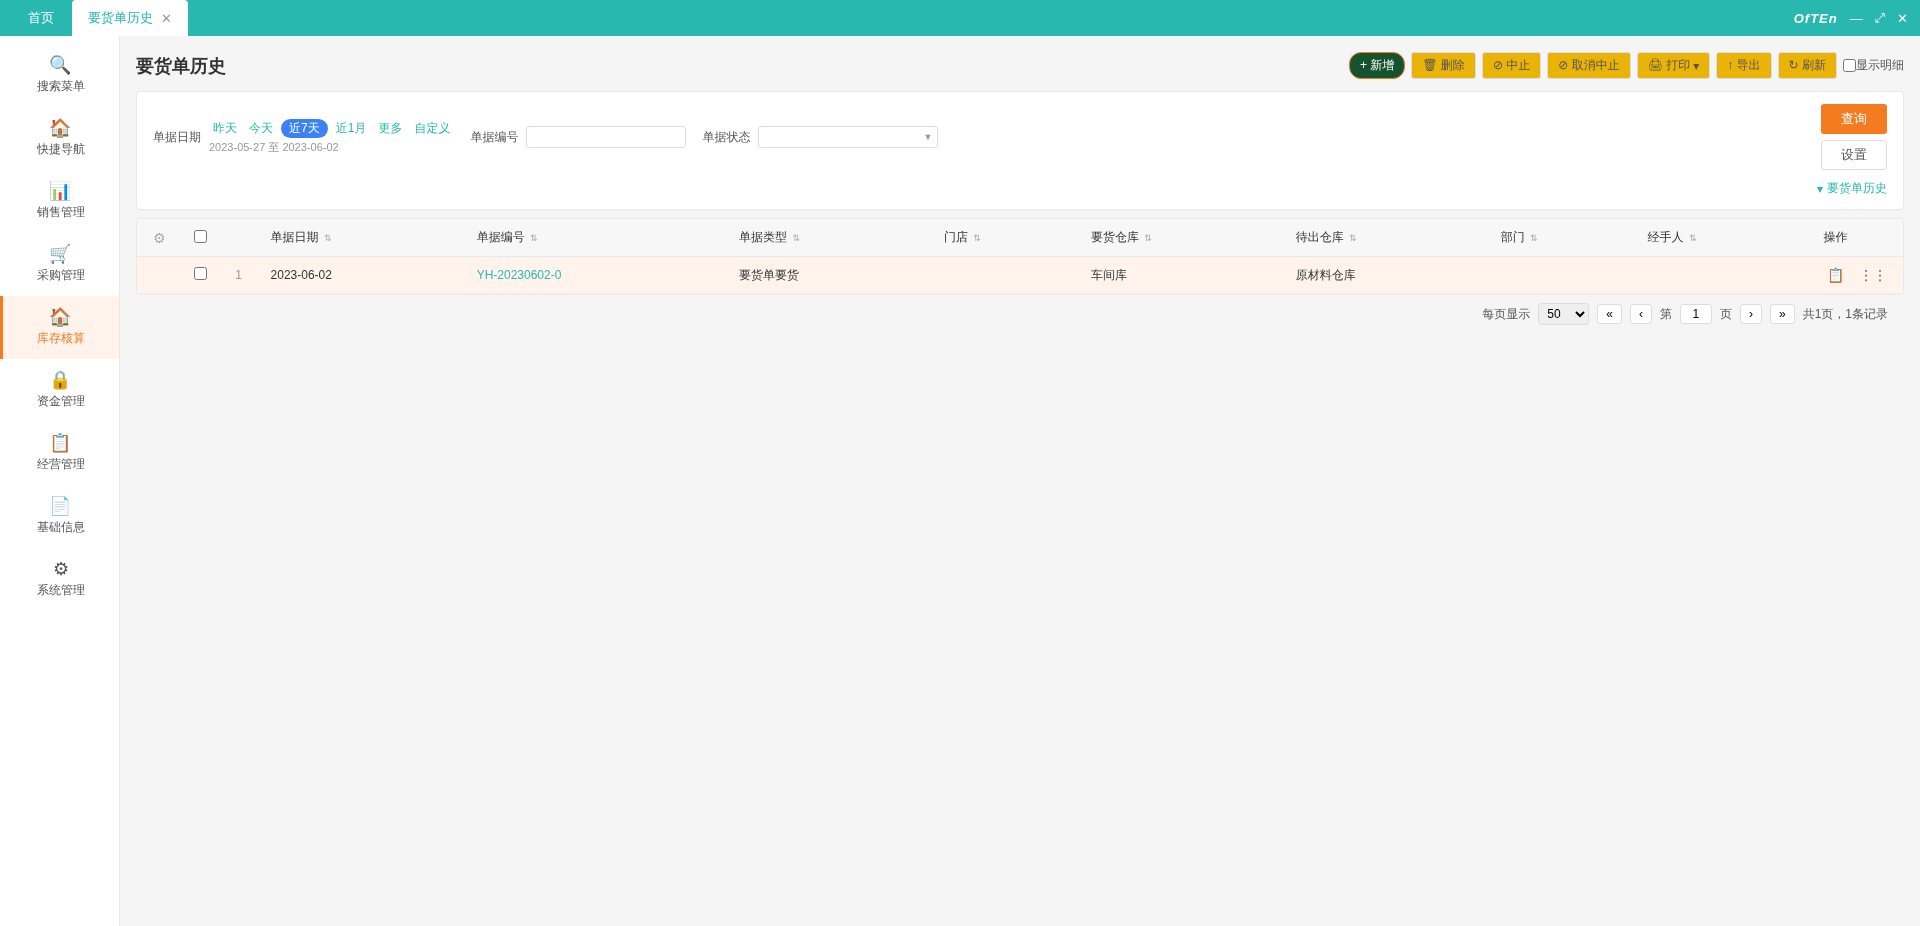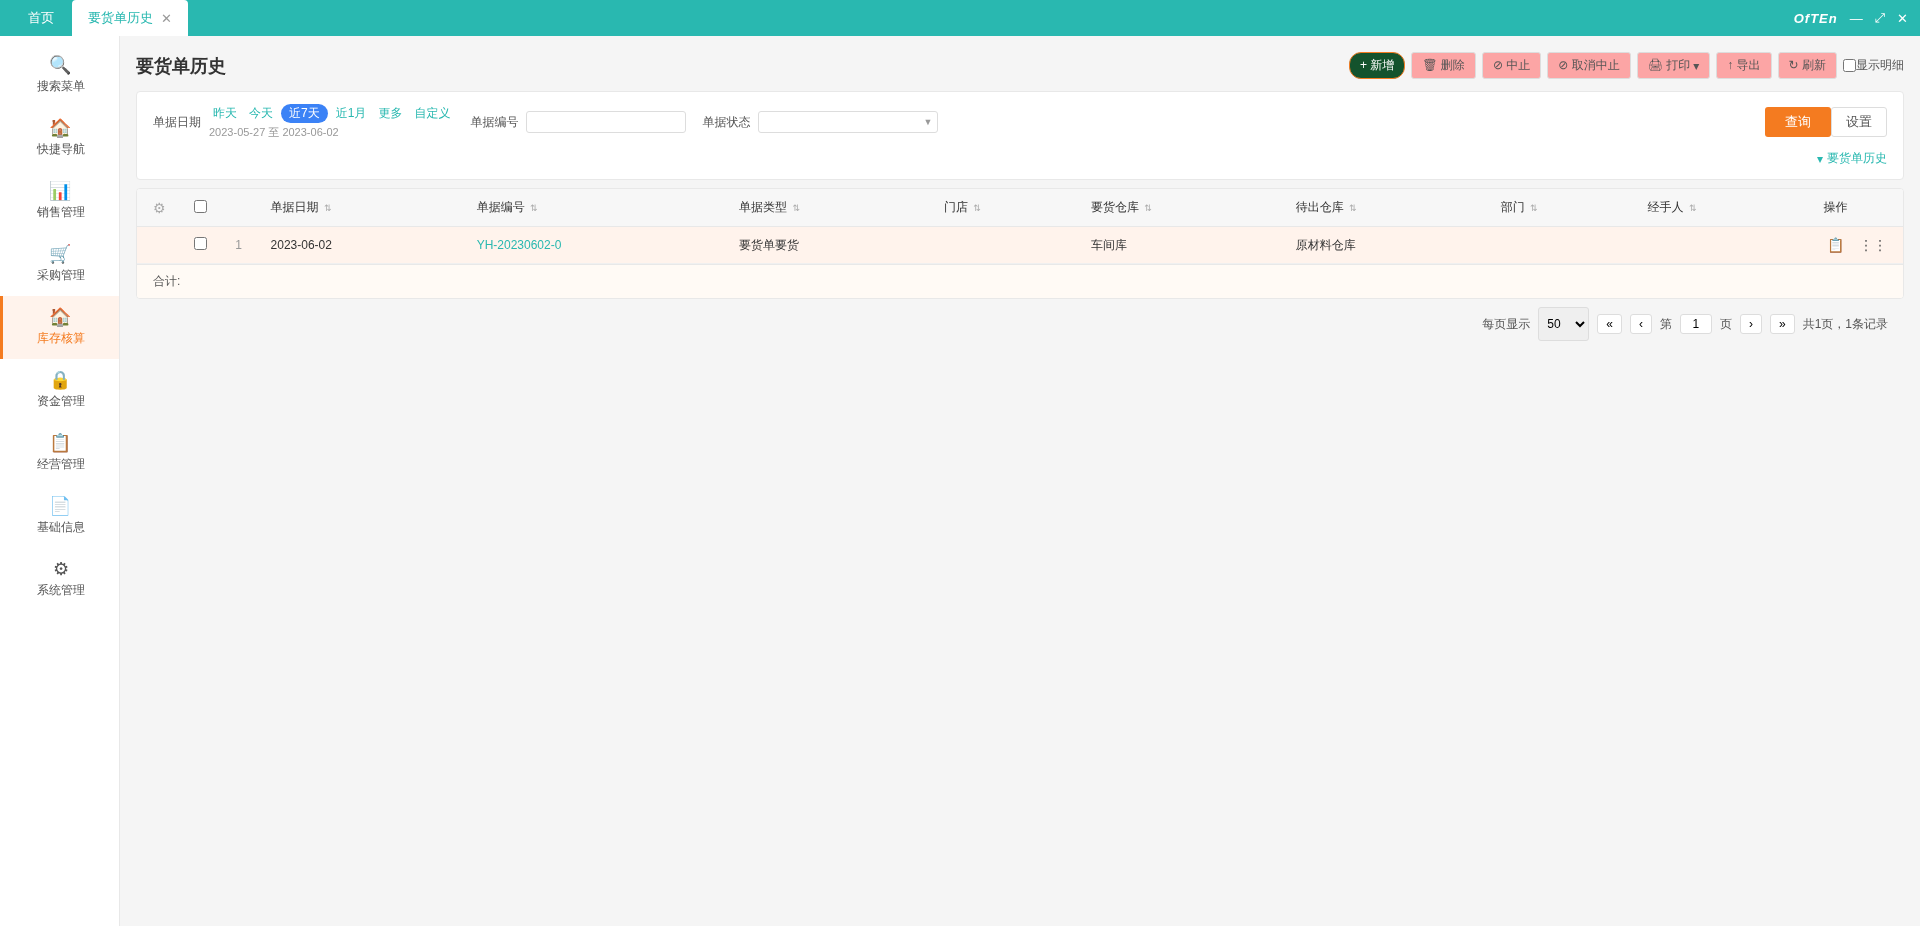--- a/index.html
+++ b/index.html
@@ -104,21 +104,21 @@
     .page-title {
       font-size: 18px;
       font-weight: bold;
       color: #333;
     }
     .toolbar-btn {
       display: flex;
       align-items: center;
       gap: 3px;
       padding: 4px 10px;
-      background: #fca5a5;
+      background: #eab308;
       border: 1px solid #ddd;
       border-radius: 3px;
       cursor: pointer;
       font-size: 12px;
       color: #555;
     }
     .toolbar-btn.primary {
       background: #14532d;
       color: white;
       border-color: #f47b20;
@@ -281,21 +281,21 @@
       align-items: center;
       justify-content: flex-end;
       padding: 8px 16px;
       font-size: 12px;
       color: #555;
       gap: 8px;
     }
     .page-size-select {
       border: 1px solid #ddd;
       border-radius: 3px;
-      padding: 8px 4px;
+      padding: 2px 4px;
       font-size: 12px;
       outline: none;
     }
     .page-btn {
       border: 1px solid #ddd;
       background: white;
       padding: 2px 8px;
       border-radius: 3px;
       cursor: pointer;
       font-size: 12px;
@@ -351,20 +351,22 @@
       color: #555;
       border: 1px solid #ddd;
       border-radius: 3px;
       padding: 5px 14px;
       font-size: 13px;
       cursor: pointer;
     }
 
     .btn-group-right {
       display: flex;
+      flex-direction: column;
+      gap: 6px;
       margin-left: auto;
       justify-content: flex-end;
     }
 
     .top-right-actions {
       display: flex;
       align-items: center;
       gap: 6px;
     }
   </style>
@@ -558,23 +560,20 @@
           <td>
             <div class="row-actions">
               <span class="action-icon" title="查看">📋</span>
               <span class="action-icon" title="更多">⋮⋮</span>
             </div>
           </td>
         </tr>
       </tbody>
     </table>
 
-    <div class="table-footer">
-      <span>合计:</span>
-    </div>
   </div>
 
   <div class="pagination">
     <span>每页显示</span>
     <select class="page-size-select">
       <option value="50">50</option>
       <option value="100">100</option>
     </select>
     <button class="page-btn">«</button>
     <button class="page-btn">‹</button>

